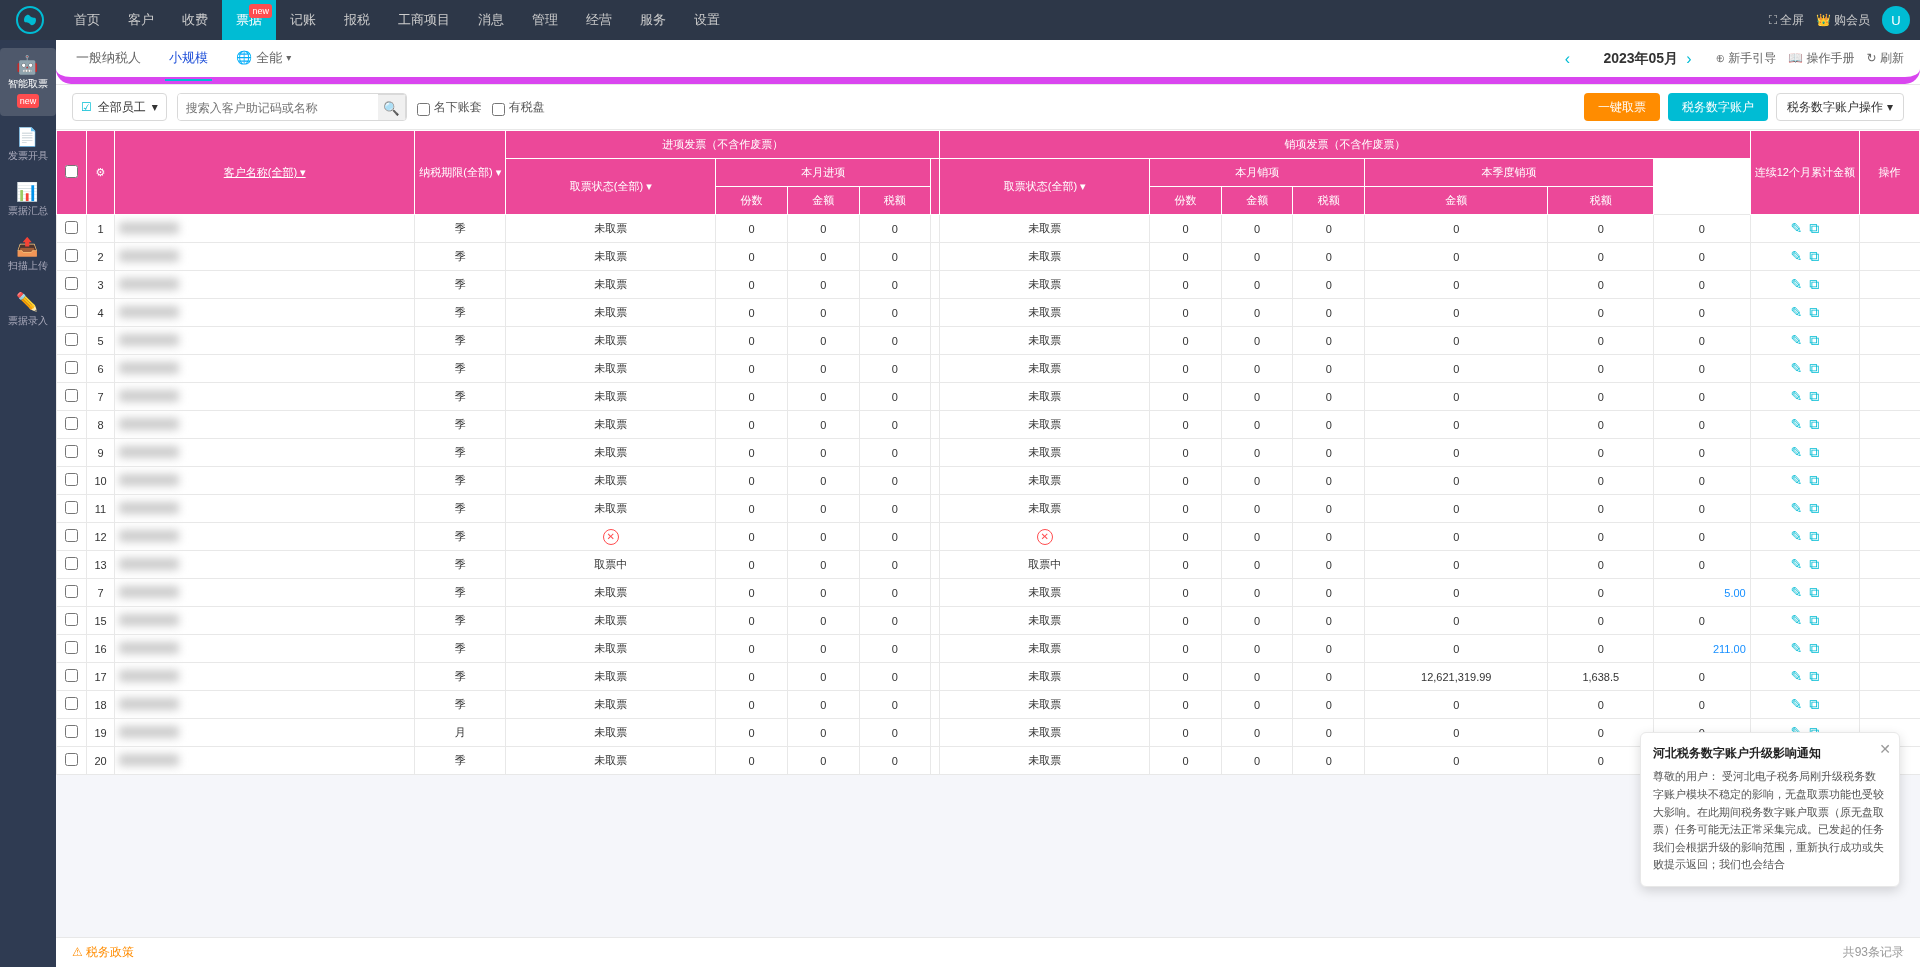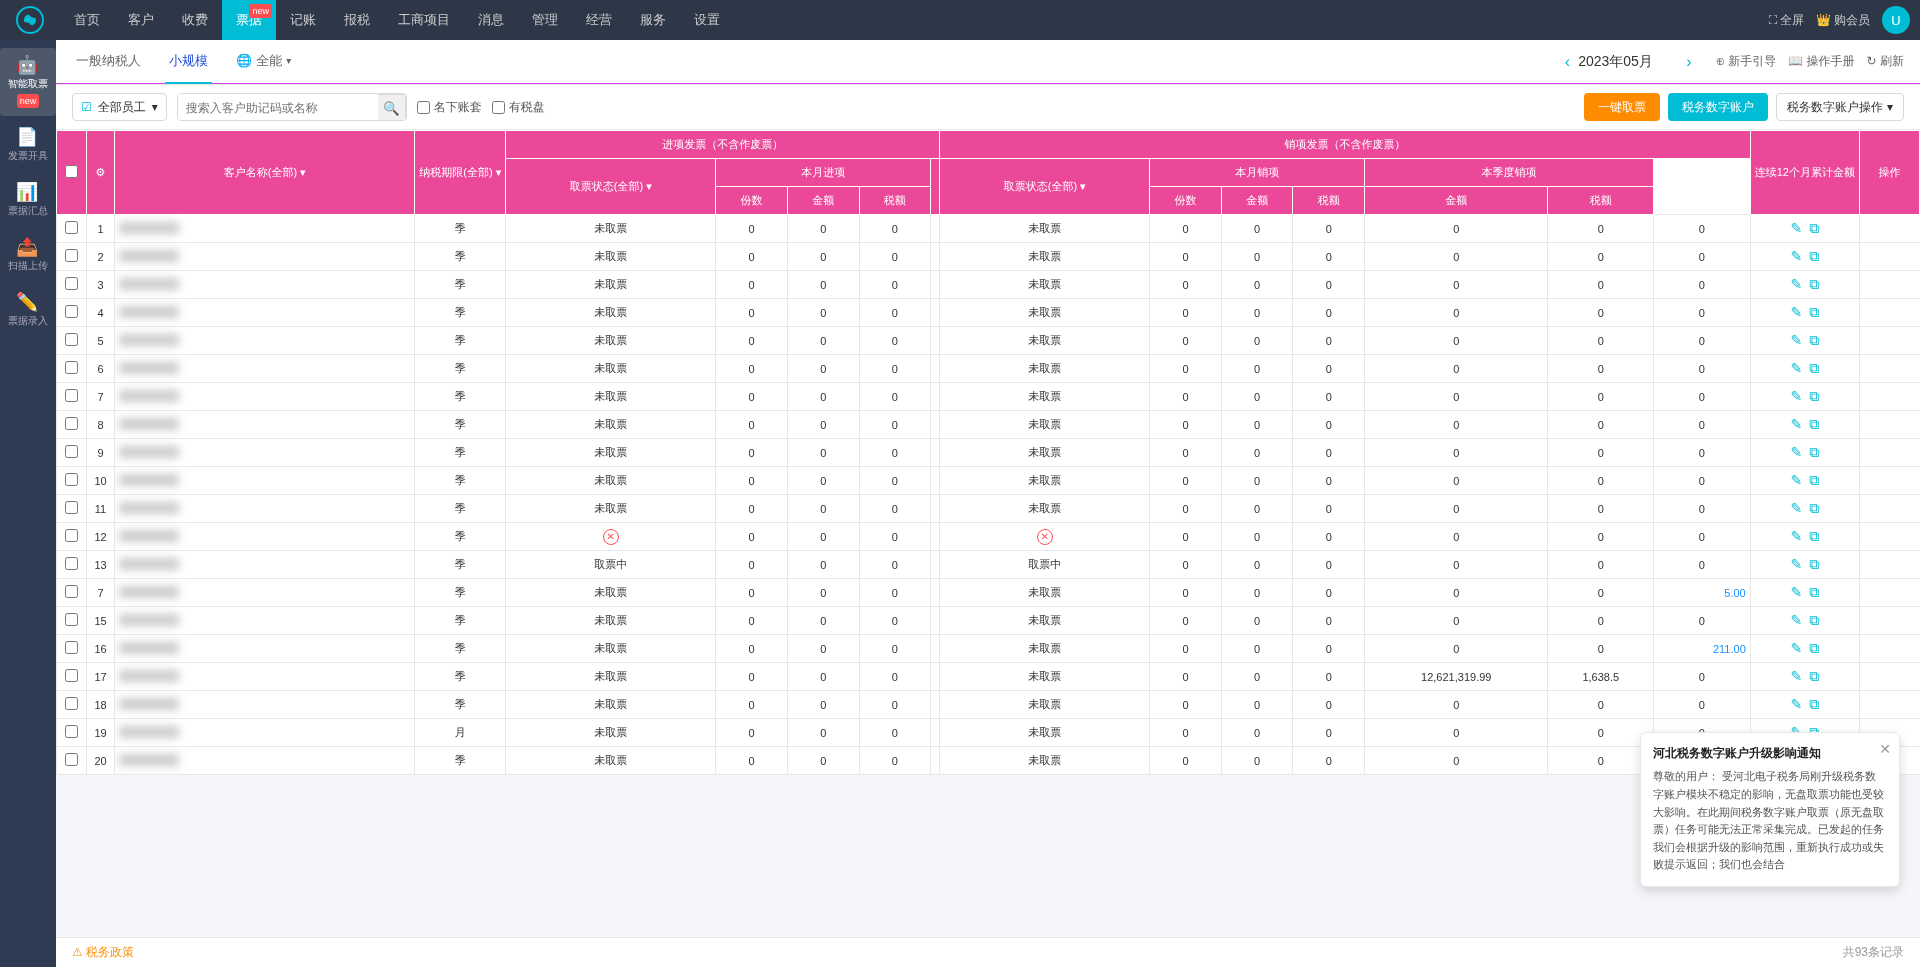--- a/index.html
+++ b/index.html
@@ -22,32 +22,32 @@
     .sidebar { width: 56px; background: #2f3b52; display: flex; flex-direction: column; align-items: center; padding-top: 8px; gap: 4px; flex-shrink: 0; }
     .sidebar-item { display: flex; flex-direction: column; align-items: center; padding: 8px 4px; cursor: pointer; color: #aab; font-size: 10px; gap: 3px; width: 100%; text-align: center; border-radius: 4px; }
     .sidebar-item.active { background: rgba(255,255,255,0.15); color: #fff; }
     .sidebar-item .icon { font-size: 18px; line-height: 1; }
     .sidebar-item .badge-new { background: #ff4d4f; color: #fff; font-size: 9px; padding: 0 3px; border-radius: 3px; line-height: 14px; }
 
     
     .main-content { flex: 1; display: flex; flex-direction: column; overflow: hidden; background: #f5f6fa; }
 
     
-    .sub-tabs { background: #fff; border-bottom: 1px solid #d946ef; display: flex; align-items: center; padding: 0 16px; height: 44px; gap: 20px; }
+    .sub-tabs { background: #fff; border-bottom: 7px solid #d946ef; display: flex; align-items: center; padding: 0 16px; height: 44px; gap: 20px; border-radius: 15px; }
     .sub-tab { padding: 0 4px; height: 44px; display: flex; align-items: center; cursor: pointer; font-size: 13px; color: #666; border-bottom: 2px solid transparent; }
     .sub-tab.active { color: #1d4ed8; border-bottom: 2px solid #00bcd4; }
     .sub-tab-actions { margin-left: auto; display: flex; align-items: center; gap: 12px; color: #666; font-size: 12px; }
     .sub-tab-actions span { cursor: pointer; display: flex; align-items: center; gap: 3px; }
 
     
     .toolbar { background: #fff; padding: 8px 16px; display: flex; align-items: center; gap: 10px; border-bottom: 1px solid #e8e8e8; }
     .toolbar .filter-group { display: flex; align-items: center; gap: 6px; border: 1px solid #d9d9d9; border-radius: 4px; padding: 2px 8px; font-size: 12px; color: #333; cursor: pointer; height: 28px; }
     .toolbar .search-input { border: 1px solid #d9d9d9; border-radius: 0 4px 4px 0; padding: 4px 8px; font-size: 12px; height: 28px; width: 200px; outline: none; }
     .toolbar .search-btn { background: #f0f0f0; border: 1px solid #d9d9d9; border-left: none; height: 28px; width: 28px; display: flex; align-items: center; justify-content: center; cursor: pointer; border-radius: 0 4px 4px 0; }
-    .toolbar .checkbox-label { display: flex; align-items: center; gap: 4px; font-size: 12px; color: #555; cursor: pointer; }
+    .toolbar .checkbox-label { display: flex; align-items: flex-end; gap: 4px; font-size: 12px; color: #555; cursor: pointer; }
     .toolbar-right { margin-left: auto; display: flex; align-items: center; gap: 8px; }
     .btn-orange { background: #ff8c00; color: #fff; border: none; border-radius: 4px; padding: 5px 14px; font-size: 12px; cursor: pointer; height: 28px; }
     .btn-teal { background: #00bcd4; color: #fff; border: none; border-radius: 4px; padding: 5px 14px; font-size: 12px; cursor: pointer; height: 28px; }
     .btn-outline { background: #fff; color: #333; border: 1px solid #d9d9d9; border-radius: 4px; padding: 5px 10px; font-size: 12px; cursor: pointer; height: 28px; display: flex; align-items: center; gap: 4px; }
 
     
     .table-container { flex: 1; overflow: auto; padding: 0; }
     table { width: 100%; border-collapse: collapse; background: #fff; }
     thead tr th { background: #ec4899; color: #fff; font-size: 11px; font-weight: normal; padding: 6px 4px; text-align: center; border: 1px solid rgba(255,255,255,0.3); white-space: nowrap; position: sticky; top: 0; z-index: 2; }
     tbody tr { border-bottom: 1px solid #e8e8e8; }
@@ -61,21 +61,21 @@
     .footer-bar .tax-policy { color: #ff8c00; cursor: pointer; }
 
     
     .notification-popup { position: fixed; bottom: 80px; right: 20px; width: 260px; background: #fff; border: 1px solid #e8e8e8; border-radius: 6px; box-shadow: 0 4px 12px rgba(0,0,0,0.15); padding: 12px; z-index: 100; font-size: 11px; color: #333; }
     .notification-popup .popup-close { position: absolute; top: 8px; right: 8px; cursor: pointer; color: #999; font-size: 14px; }
     .notification-popup .popup-title { font-weight: bold; margin-bottom: 6px; font-size: 12px; color: #222; }
     .notification-popup .popup-content { line-height: 1.6; color: #555; }
 
     .period-wrapper { display: flex; align-items: center; background: #fff; padding: 0 16px; height: 40px; border-bottom: 1px solid #e8e8e8; }
     .period-wrapper .period-nav { cursor: pointer; color: #00bcd4; font-size: 16px; padding: 0 8px; }
-    .period-wrapper .period-text { font-size: 14px; font-weight: normal; min-width: 100px; text-align: left; }
+    .period-wrapper .period-text { font-size: 14px; font-weight: bold; min-width: 100px; text-align: right; }
   </style>
 </head>
 <body>
 
 <div class="top-nav">
   <div class="logo">
     <svg viewBox="0 0 28 28" fill="none">
       <circle cx="14" cy="14" r="13" stroke="#00bcd4" stroke-width="2"></circle>
       <path d="M8 14 C8 10 12 7 14 10 C16 13 20 10 20 14 C20 18 16 21 14 18 C12 15 8 18 8 14Z" fill="#00bcd4"></path>
     </svg>
@@ -173,21 +173,21 @@
         <button class="btn-outline">税务数字账户操作 <span>▾</span></button>
       </div>
     </div>
 
     <div class="table-container">
       <table>
         <thead>
           <tr>
             <th rowspan="3" style="width:30px;"><input type="checkbox" style=""></th>
             <th rowspan="3" style="width:28px;">⚙</th>
-            <th rowspan="3" style="min-width:130px;">客户名称(全部) ▾</th>
+            <th rowspan="3" style="min-width:130px;text-decoration:underline;">客户名称(全部) ▾</th>
             <th rowspan="3" style="width:60px;">纳税期限(全部) ▾</th>
             <th colspan="5">进项发票（不含作废票）</th>
             <th colspan="7">销项发票（不含作废票）</th>
             <th rowspan="3" style="width:100px;">连续12个月累计金额</th>
             <th rowspan="3" style="width:60px;">操作</th>
           </tr>
           <tr>
             <th rowspan="2">取票状态(全部) ▾</th>
             <th colspan="3">本月进项</th>
             <th rowspan="2" style="width:8px;"></th>

